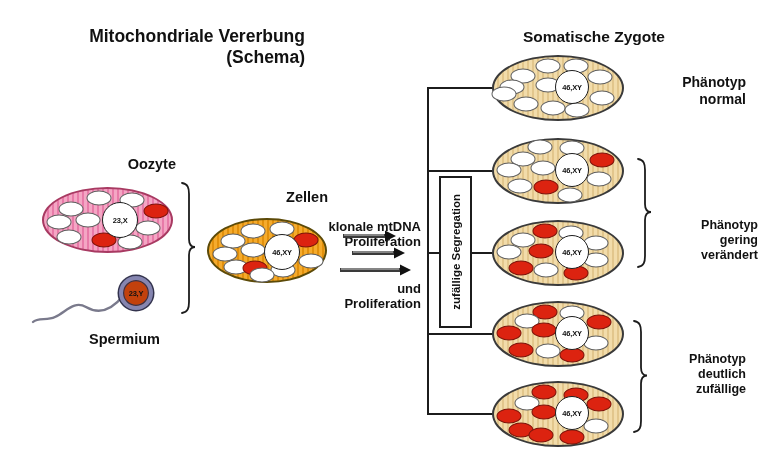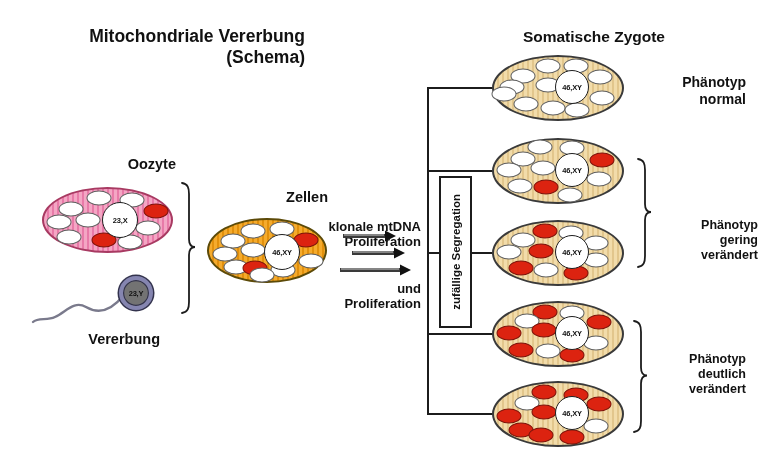--- a/index.html
+++ b/index.html
@@ -11,47 +11,47 @@
         transform:translate(-50%,-50%);}
   .nucleus{position:absolute;background:#fff;border:1.7px solid #1f1f1f;border-radius:50%;
            transform:translate(-50%,-50%);display:flex;align-items:center;justify-content:center;z-index:3;}
   .nucleus span{font-size:7.5px;font-weight:bold;letter-spacing:-0.2px;}
   .line{position:absolute;background:#1c1c1c;}
   #seg-box{position:absolute;left:439px;top:176px;width:33px;height:152px;background:#fff;
            border:2px solid #1c1c1c;display:flex;align-items:center;justify-content:center;z-index:2;box-sizing:border-box;}
   #seg-box span{writing-mode:vertical-rl;transform:rotate(180deg);font-weight:bold;font-size:11.5px;white-space:nowrap;}
   .brace-svg{position:absolute;z-index:1;}
   #sperm-head{position:absolute;left:119px;top:276px;width:34px;height:34px;border-radius:50%;
-              background:#737373;border:4px solid #8585b0;box-sizing:border-box;
+              background:#c2410c;border:4px solid #8585b0;box-sizing:border-box;
               box-shadow:0 0 0 1.5px #33334d, inset 0 0 0 1.2px #33334d;
               display:flex;align-items:center;justify-content:center;z-index:3;}
   #sperm-head span{font-size:7.5px;font-weight:bold;letter-spacing:-0.2px;}
   svg{position:absolute;overflow:visible;}
 </style>
 </head>
 <body>
 
 <div id="stage">
 
   <div class="txt" style="left:55px;top:26px;width:250px;font-size:17.5px;">
     <div>Mitochondriale Vererbung</div>
     <div>(Schema)</div>
   </div>
   <div class="txt" style="left:465px;top:28px;width:200px;font-size:15.5px;">Somatische Zygote</div>
 
   <div class="txt" style="left:66px;top:156px;width:110px;font-size:14.5px;">Oozyte</div>
-  <div class="txt" style="left:50px;top:331px;width:110px;font-size:14.5px;">Vererbung</div>
+  <div class="txt" style="left:50px;top:331px;width:110px;font-size:14.5px;">Spermium</div>
   <div class="txt" style="left:218px;top:189px;width:110px;font-size:14.5px;">Zellen</div>
 
   <div class="txt" style="left:325px;top:174px;width:96px;font-size:13px;line-height:1.17;margin-top:45px;">klonale mtDNA Proliferation</div>
   <div class="txt" style="left:325px;top:281px;width:96px;font-size:13px;line-height:1.17;">und Proliferation</div>
 
   <div class="txt" style="left:654px;top:74px;width:92px;font-size:14px;">Phänotyp normal</div>
   <div class="txt" style="left:666px;top:185px;width:92px;font-size:12.5px;margin-top:33px;">Phänotyp gering verändert</div>
-  <div class="txt" style="left:654px;top:352px;width:92px;font-size:12.5px;">Phänotyp deutlich verändert</div>
+  <div class="txt" style="left:654px;top:352px;width:92px;font-size:12.5px;">Phänotyp deutlich zufällige</div>
 
   <div class="line" style="left:427px;top:87px;width:2px;height:328px;"></div>
   <div class="line" style="left:427px;top:87px;width:66px;height:2px;"></div>
   <div class="line" style="left:427px;top:170px;width:66px;height:2px;"></div>
   <div class="line" style="left:427px;top:252px;width:66px;height:2px;"></div>
   <div class="line" style="left:427px;top:333px;width:66px;height:2px;"></div>
   <div class="line" style="left:427px;top:413px;width:66px;height:2px;"></div>
 
   <div id="seg-box">
     <span>zufällige Segregation</span>

